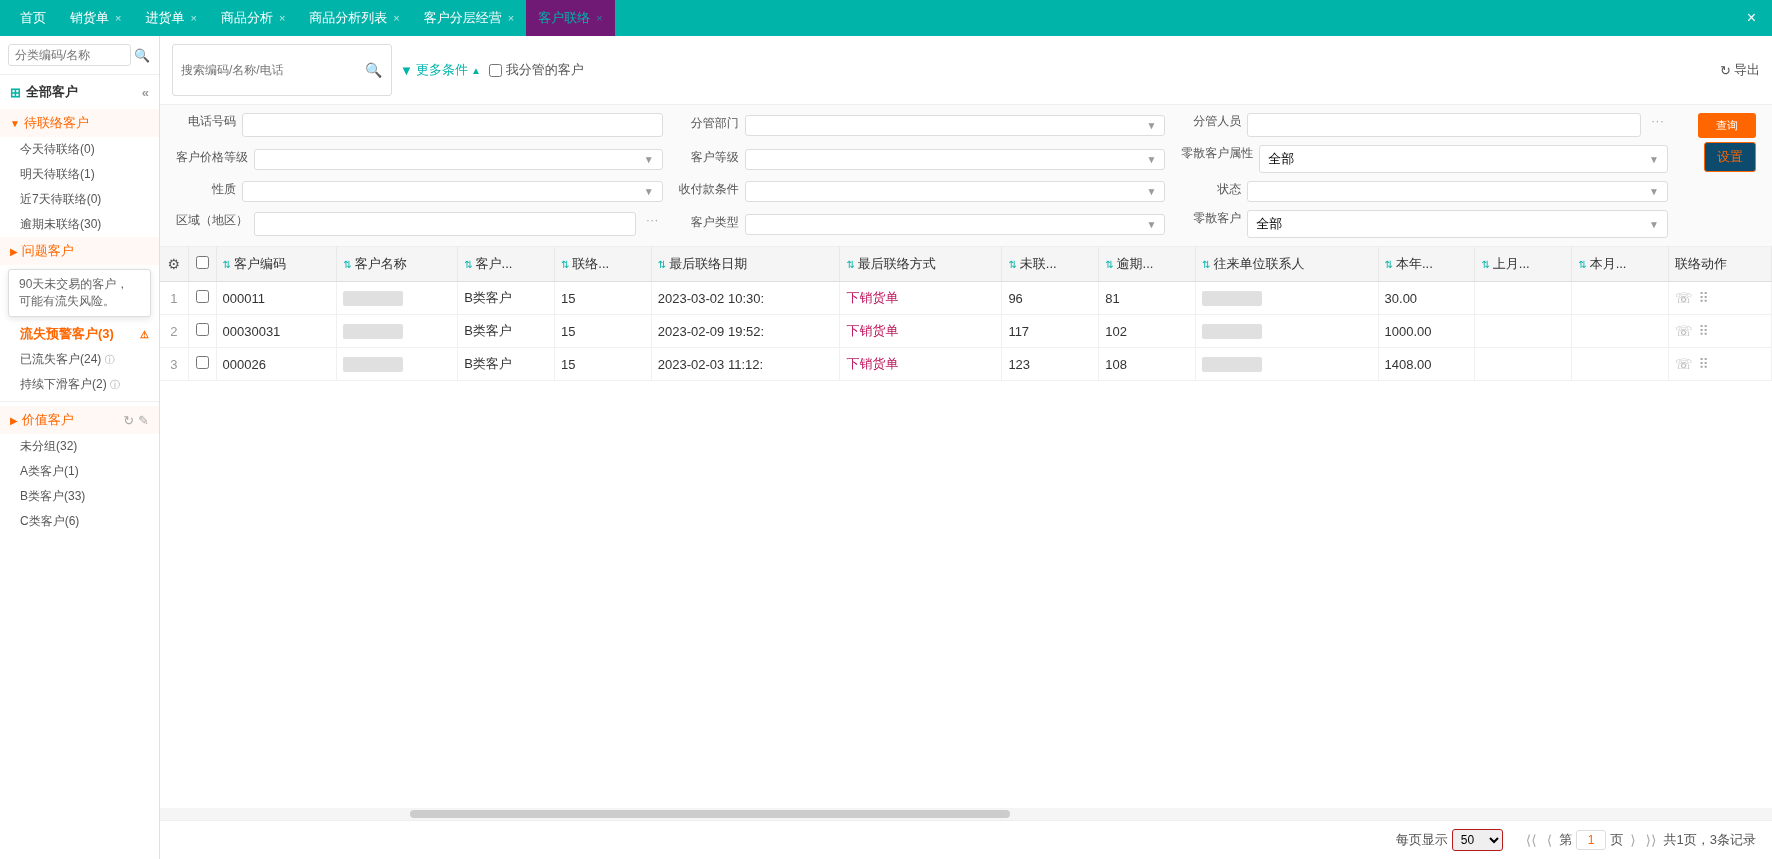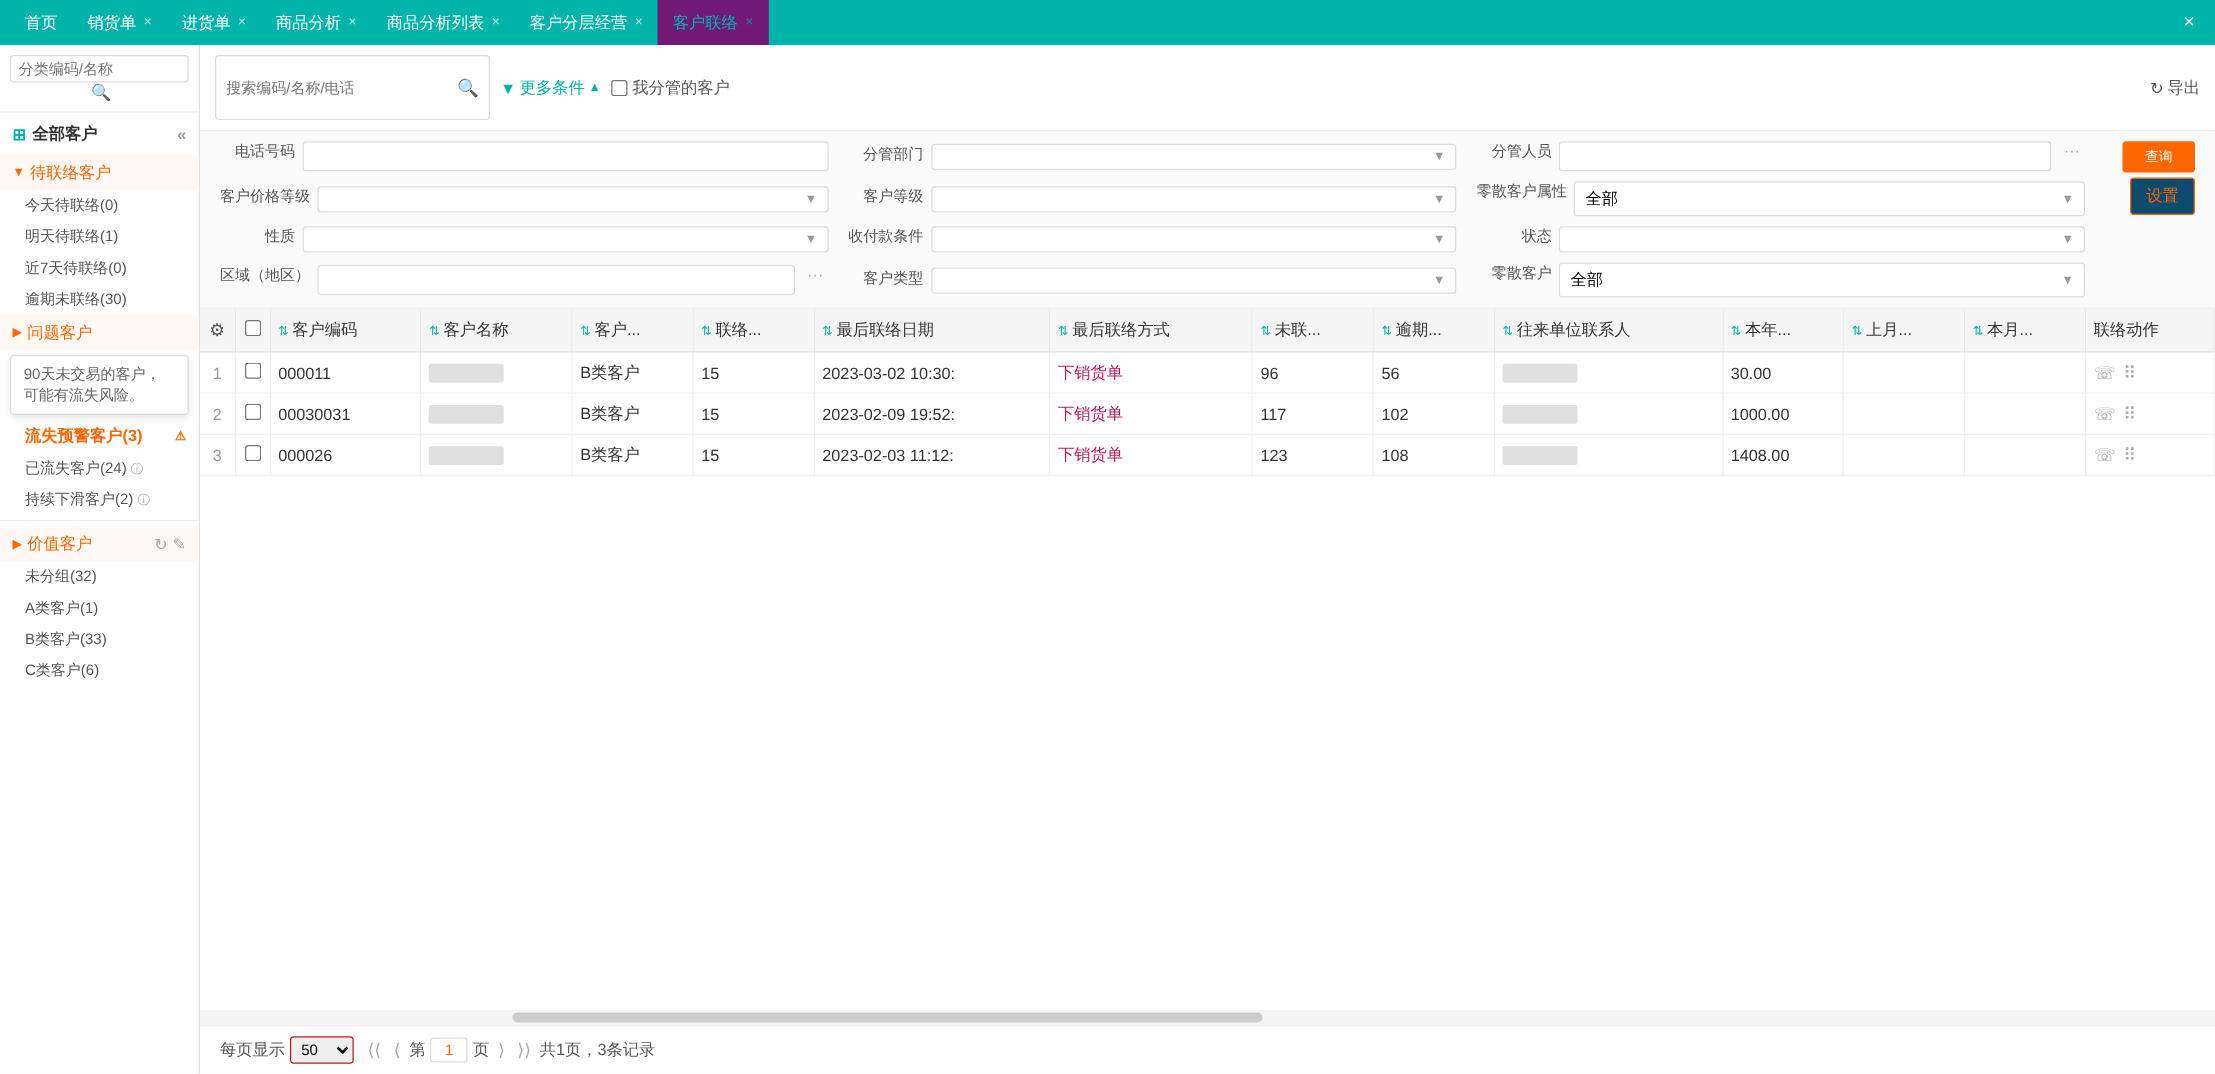--- a/index.html
+++ b/index.html
@@ -52,21 +52,20 @@
       border-right: 1px solid #e0e0e0;
       display: flex;
       flex-direction: column;
       overflow-y: auto;
     }
     .sidebar-search {
       padding: 8px;
       display: flex;
       align-items: center;
       border-bottom: 1px solid #eee;
-      flex-direction: column;
     }
     .sidebar-search input {
       border: 1px solid #ddd;
       border-radius: 3px;
       padding: 3px 6px;
       font-size: 12px;
       width: 100%;
       outline: none;
     }
     .sidebar-search-icon {
@@ -331,24 +330,25 @@
     .settings-icon-th {
       color: #555;
       cursor: pointer;
       font-size: 14px;
     }
 
     
     .table-footer {
       display: flex;
       align-items: center;
+      justify-content: flex-end;
       padding: 8px 16px;
       border-top: 1px solid #eee;
       background: white;
-      gap: 8px;
+      gap: 20px;
     }
     .per-page {
       display: flex;
       align-items: center;
       gap: 4px;
       font-size: 12px;
       color: #555;
     }
     .per-page select {
       border: 1px solid #b91c1c;
@@ -652,21 +652,21 @@
         <tr>
     <td class="row-num">1</td>
     <td class="checkbox-cell"><input type="checkbox" style=""></td>
     <td>000011</td>
     <td><span class="blurred">&nbsp;&nbsp;&nbsp;&nbsp;&nbsp;&nbsp;&nbsp;&nbsp;&nbsp;&nbsp;&nbsp;&nbsp;</span></td>
     <td>B类客户</td>
     <td>15</td>
     <td>2023-03-02 10:30:</td>
     <td><span class="link-text">下销货单</span></td>
     <td>96</td>
-    <td>56</td>
+    <td>81</td>
     <td><span class="blurred">&nbsp;&nbsp;&nbsp;&nbsp;&nbsp;&nbsp;&nbsp;&nbsp;&nbsp;&nbsp;&nbsp;&nbsp;</span></td>
     <td>30.00</td>
     <td></td>
     <td></td>
     <td>
       <div class="action-icons">
         <span class="action-icon">☏</span>
         <span class="action-icon">⠿</span>
       </div>
     </td>

